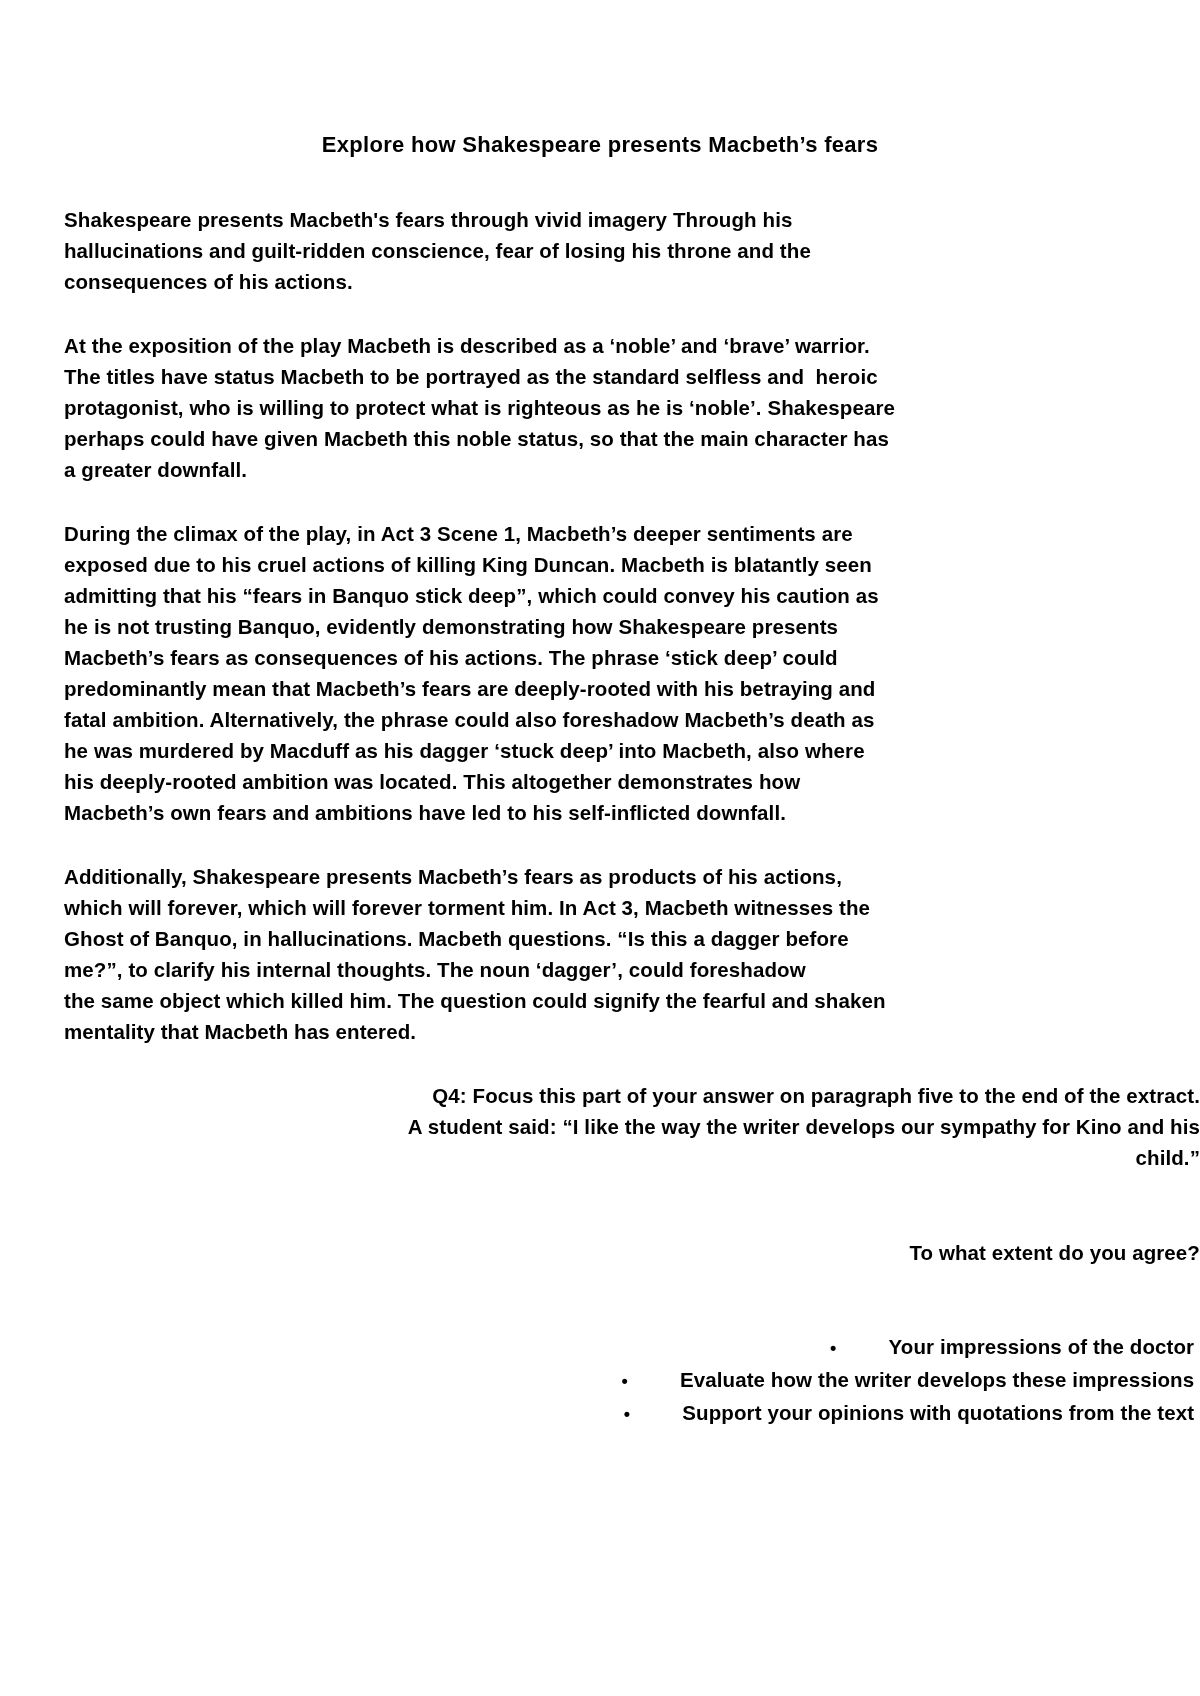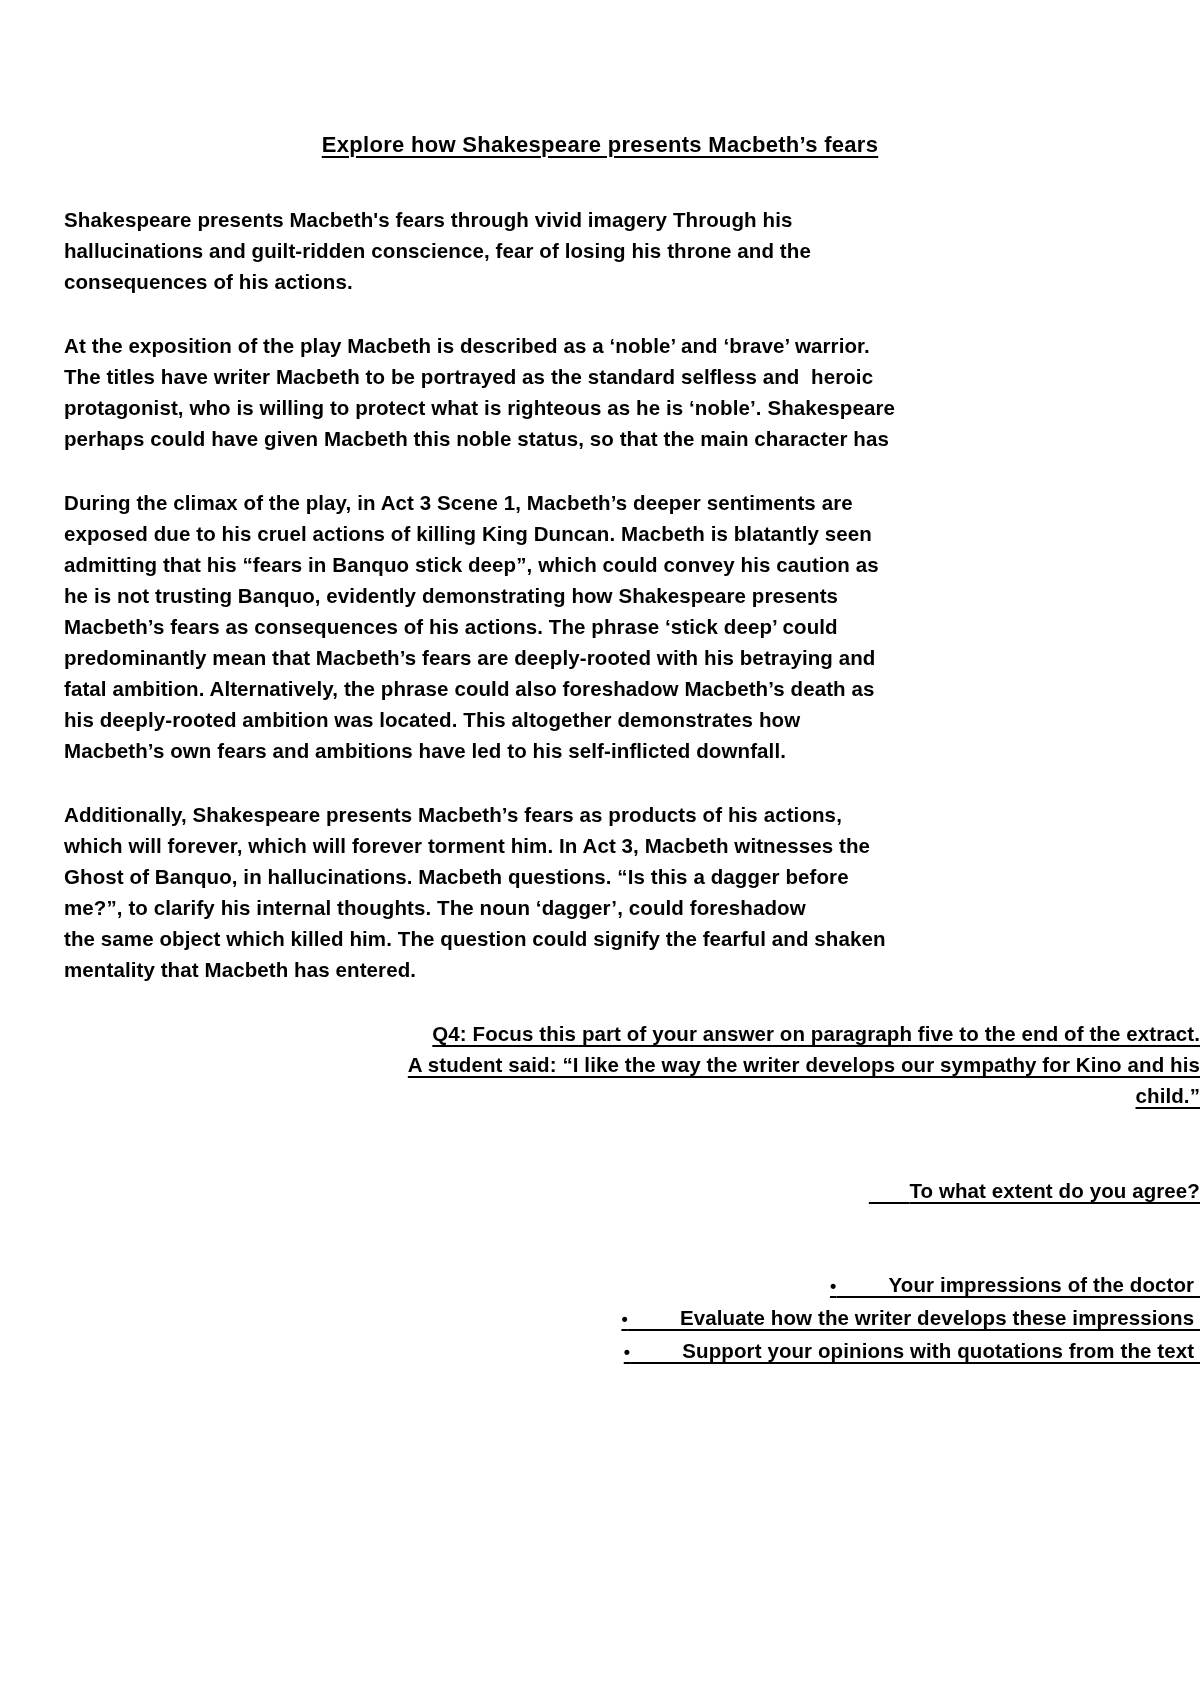--- a/index.html
+++ b/index.html
@@ -16,21 +16,20 @@
     overflow: hidden;
   }
   .title {
     text-align: center;
     font-size: 22px;
     line-height: 27px;
     margin-bottom: 46px;
     letter-spacing: 0.3px;
   }
   .u {
-    text-decoration: underline;
     text-decoration-thickness: 2px;
     text-underline-offset: 4px;
     margin-top: 8px;
   }
   .essay { margin-left: 64px; margin-right: 110px; }
   .line {
     font-size: 20.5px;
     line-height: 31px;
     white-space: pre;
     letter-spacing: 0.1px;
@@ -54,32 +53,34 @@
   </div>
 
   <div class="essay">
       <div class="para">
         <div class="line">Shakespeare presents Macbeth's fears through vivid imagery Through his</div>
         <div class="line">hallucinations and guilt-ridden conscience, fear of losing his throne and the</div>
         <div class="line">consequences of his actions.</div>
       </div>
       <div class="para">
         <div class="line">At the exposition of the play Macbeth is described as a ‘noble’ and ‘brave’ warrior.</div>
-        <div class="line">The titles have writer Macbeth to be portrayed as the standard selfless and  heroic</div>
+        <div class="line">The titles have status Macbeth to be portrayed as the standard selfless and  heroic</div>
         <div class="line">protagonist, who is willing to protect what is righteous as he is ‘noble’. Shakespeare</div>
         <div class="line">perhaps could have given Macbeth this noble status, so that the main character has</div>
+        <div class="line">a greater downfall.</div>
       </div>
       <div class="para">
         <div class="line">During the climax of the play, in Act 3 Scene 1, Macbeth’s deeper sentiments are</div>
         <div class="line">exposed due to his cruel actions of killing King Duncan. Macbeth is blatantly seen</div>
         <div class="line">admitting that his “fears in Banquo stick deep”, which could convey his caution as</div>
         <div class="line">he is not trusting Banquo, evidently demonstrating how Shakespeare presents</div>
         <div class="line">Macbeth’s fears as consequences of his actions. The phrase ‘stick deep’ could</div>
         <div class="line">predominantly mean that Macbeth’s fears are deeply-rooted with his betraying and</div>
         <div class="line">fatal ambition. Alternatively, the phrase could also foreshadow Macbeth’s death as</div>
+        <div class="line">he was murdered by Macduff as his dagger ‘stuck deep’ into Macbeth, also where</div>
         <div class="line">his deeply-rooted ambition was located. This altogether demonstrates how</div>
         <div class="line">Macbeth’s own fears and ambitions have led to his self-inflicted downfall.</div>
       </div>
       <div class="para">
         <div class="line">Additionally, Shakespeare presents Macbeth’s fears as products of his actions,</div>
         <div class="line">which will forever, which will forever torment him. In Act 3, Macbeth witnesses the</div>
         <div class="line">Ghost of Banquo, in hallucinations. Macbeth questions. “Is this a dagger before</div>
         <div class="line">me?”, to clarify his internal thoughts. The noun ‘dagger’, could foreshadow</div>
         <div class="line">the same object which killed him. The question could signify the fearful and shaken</div>
         <div class="line">mentality that Macbeth has entered.</div>

